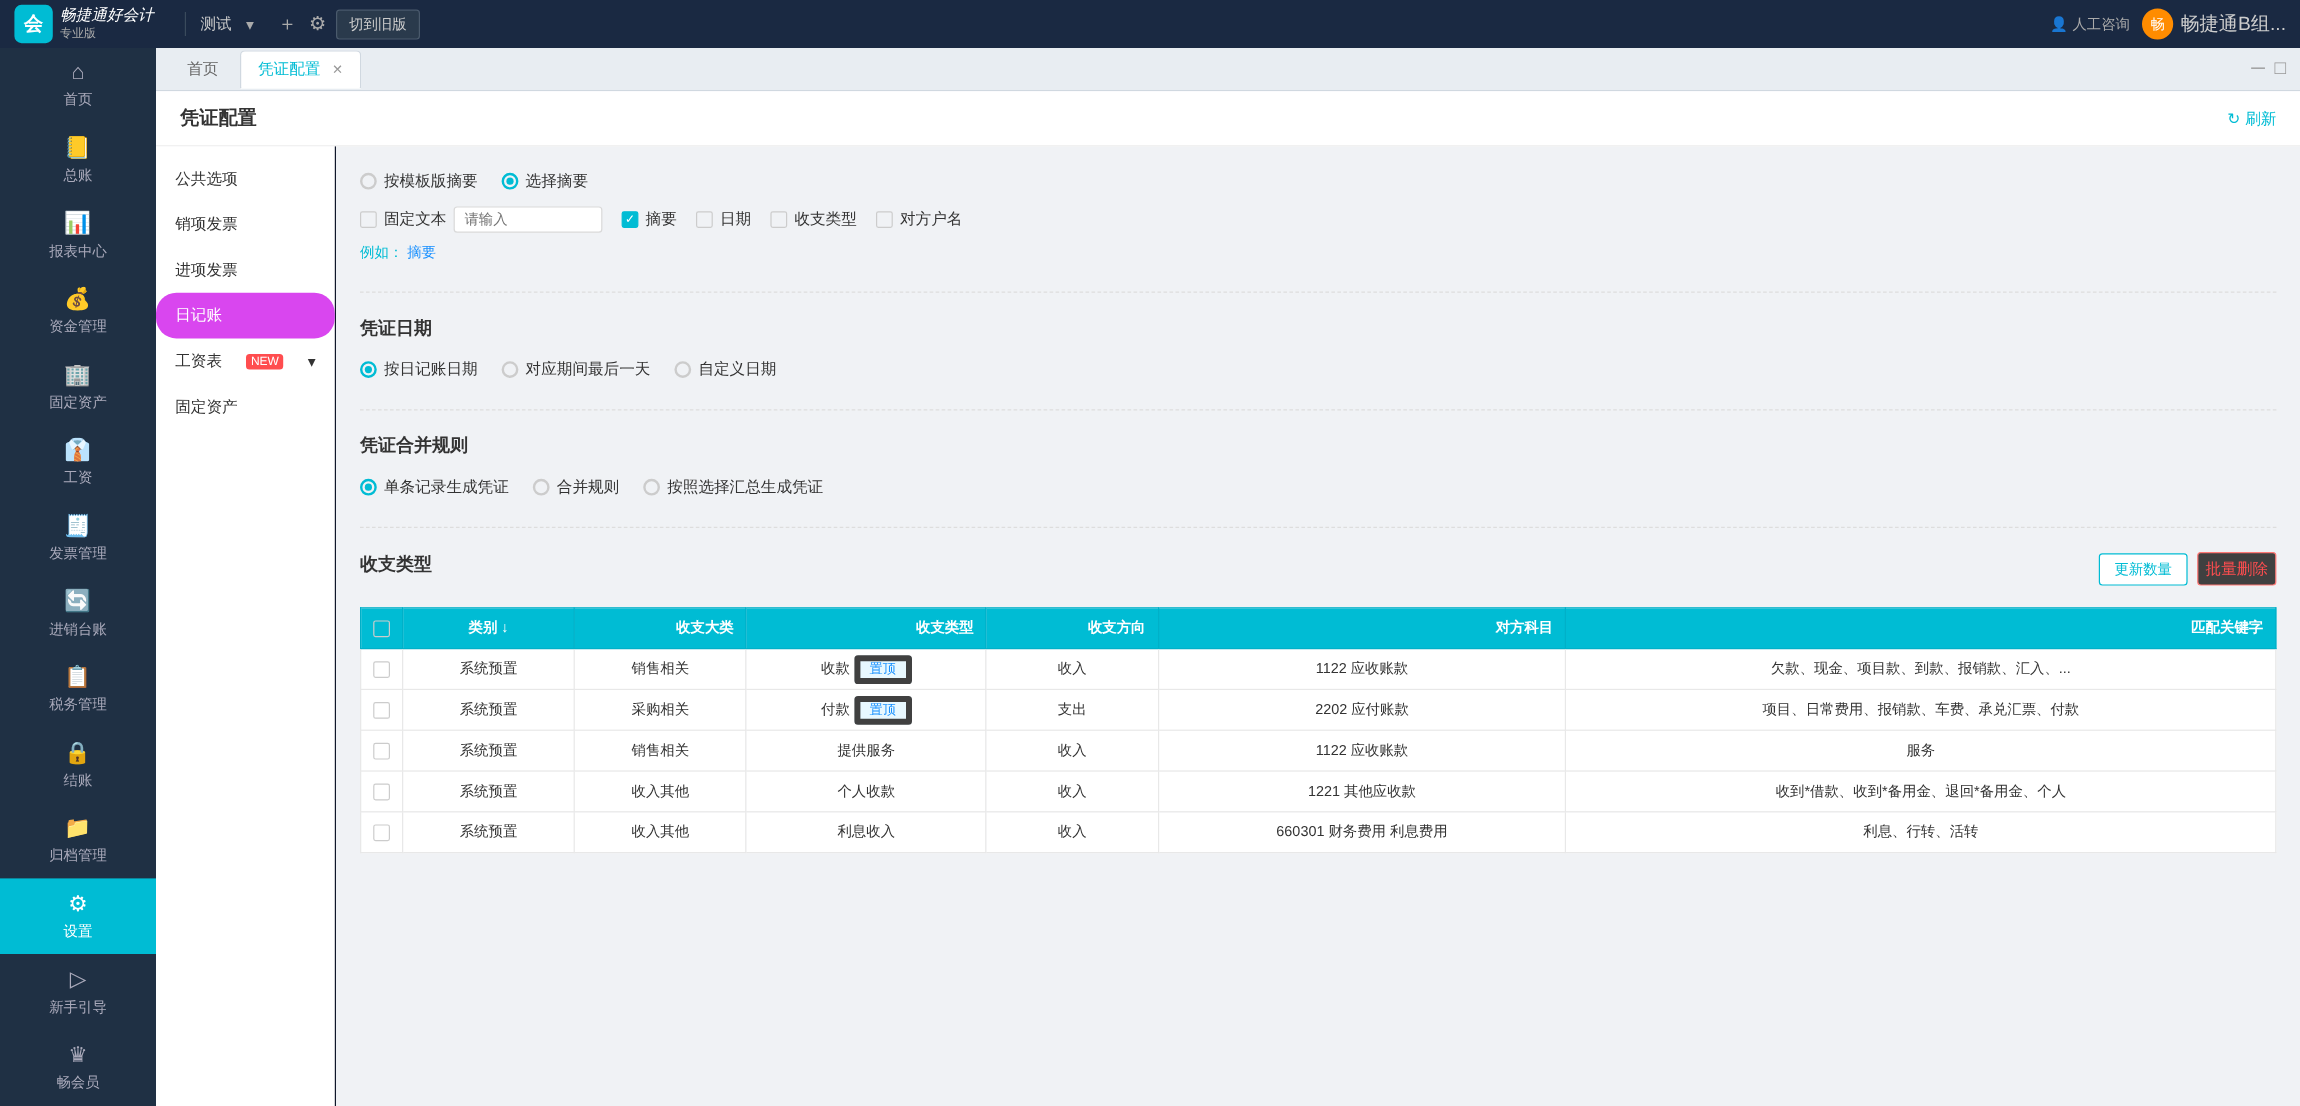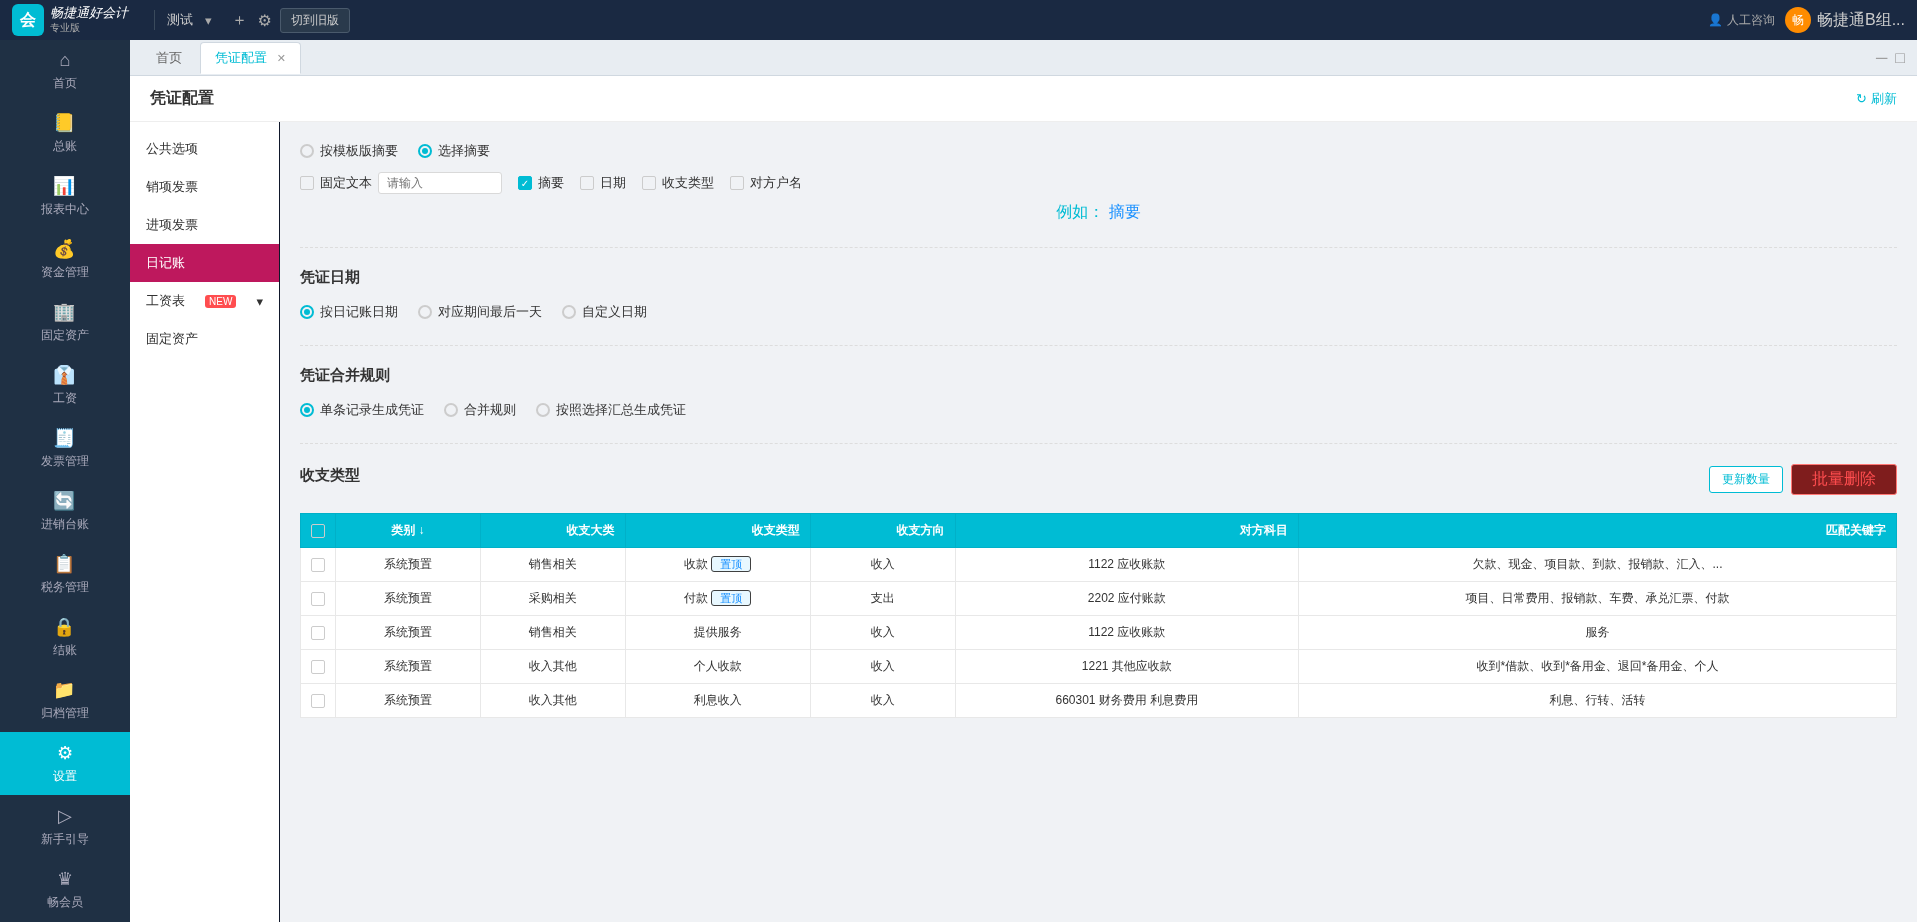--- a/index.html
+++ b/index.html
@@ -52,21 +52,21 @@
     .page-header { background: white; padding: 12px 20px; border-bottom: 1px solid #eee; display: flex; align-items: center; justify-content: space-between; }
     .page-title { font-size: 16px; font-weight: bold; color: #333; }
     .refresh-btn { color: #00bcd4; font-size: 13px; cursor: pointer; display: flex; align-items: center; gap: 4px; }
 
     
     .inner-layout { display: flex; height: calc(100% - 48px); }
 
     
     .left-nav { width: 150px; background: white; border-right: 1px solid #0f172a; padding: 8px 0; flex-shrink: 0; }
     .left-nav-item { padding: 10px 16px; font-size: 13px; cursor: pointer; color: #333; display: flex; align-items: center; justify-content: space-between; }
-    .left-nav-item.active { background: #be185d; color: white; }
+    .left-nav-item.active { background: #d946ef; color: white; border-radius: 17px; }
     .new-badge { background: #ff4d4f; color: white; font-size: 10px; padding: 1px 4px; border-radius: 3px; }
 
     
     .main-panel { flex: 1; padding: 20px; overflow-y: auto; }
 
     
     .section { margin-bottom: 24px; }
     .section-title { font-size: 15px; font-weight: bold; color: #333; margin-bottom: 16px; }
     .section-divider { border: none; border-top: 1px dashed #ddd; margin: 20px 0; }
 
@@ -76,34 +76,34 @@
     .radio-circle { width: 14px; height: 14px; border-radius: 50%; border: 2px solid #ccc; display: flex; align-items: center; justify-content: center; flex-shrink: 0; }
     .radio-circle.selected { border-color: #00bcd4; }
     .radio-circle.selected::after { content: ''; width: 6px; height: 6px; background: #00bcd4; border-radius: 50%; }
 
     
     .checkbox-row { display: flex; align-items: center; gap: 16px; margin-bottom: 8px; }
     .checkbox-item { display: flex; align-items: center; gap: 6px; font-size: 13px; }
     .checkbox-box { width: 14px; height: 14px; border: 1px solid #ccc; border-radius: 2px; display: flex; align-items: center; justify-content: center; flex-shrink: 0; }
     .checkbox-box.checked { background: #00bcd4; border-color: #00bcd4; color: white; font-size: 10px; }
     .text-input-small { border: 1px solid #d9d9d9; border-radius: 3px; padding: 3px 8px; font-size: 12px; color: #bbb; width: 124px; }
-    .example-text { color: #00bcd4; font-size: 16px; margin-top: 6px; text-align: center; }
+    .example-text { color: #00bcd4; font-size: 12px; margin-top: 6px; }
     .example-label { color: #1890ff; }
 
     
     .voucher-table-header { display: flex; align-items: center; justify-content: flex-end; gap: 8px; margin-bottom: 8px; }
     .btn-update { background: white; border: 1px solid #00bcd4; color: #00bcd4; padding: 4px 12px; border-radius: 3px; font-size: 12px; cursor: pointer; }
-    .btn-batch-del { background: #7f1d1d; border: 1px solid #ff7875; color: #ff4d4f; padding: 4px 20px; border-radius: 3px; font-size: 16px; cursor: pointer; }
+    .btn-batch-del { background: #404040; border: 1px solid #ff7875; color: #ff4d4f; padding: 4px 6px; border-radius: 3px; font-size: 13px; cursor: pointer; }
 
     
     .data-table { width: 100%; border-collapse: collapse; }
     .data-table th { background: #00bcd4; color: white; padding: 8px 10px; text-align: right; font-size: 12px; border: 1px solid #00b0c8; }
     .data-table td { padding: 8px 10px; text-align: center; font-size: 12px; border: 1px solid #e8e8e8; background: white; }
     .td-left { text-align: left; }
-    .tag-reset { background: #e8f8ff; border: 1px solid #404040; color: #1890ff; padding: 1px 8px; border-radius: 3px; font-size: 11px; cursor: pointer; }
+    .tag-reset { background: #e8f8ff; border: 5px solid #404040; color: #1890ff; padding: 1px 8px; border-radius: 3px; font-size: 11px; cursor: pointer; }
     .col-checkbox { width: 30px; }
     .th-sort { cursor: pointer; display: flex; align-items: center; justify-content: center; gap: 4px; }
   </style>
 </head>
 <body>
 
 <div class="topbar">
   <div class="topbar-logo">
     <div class="topbar-logo-icon">会</div>
     <div>

